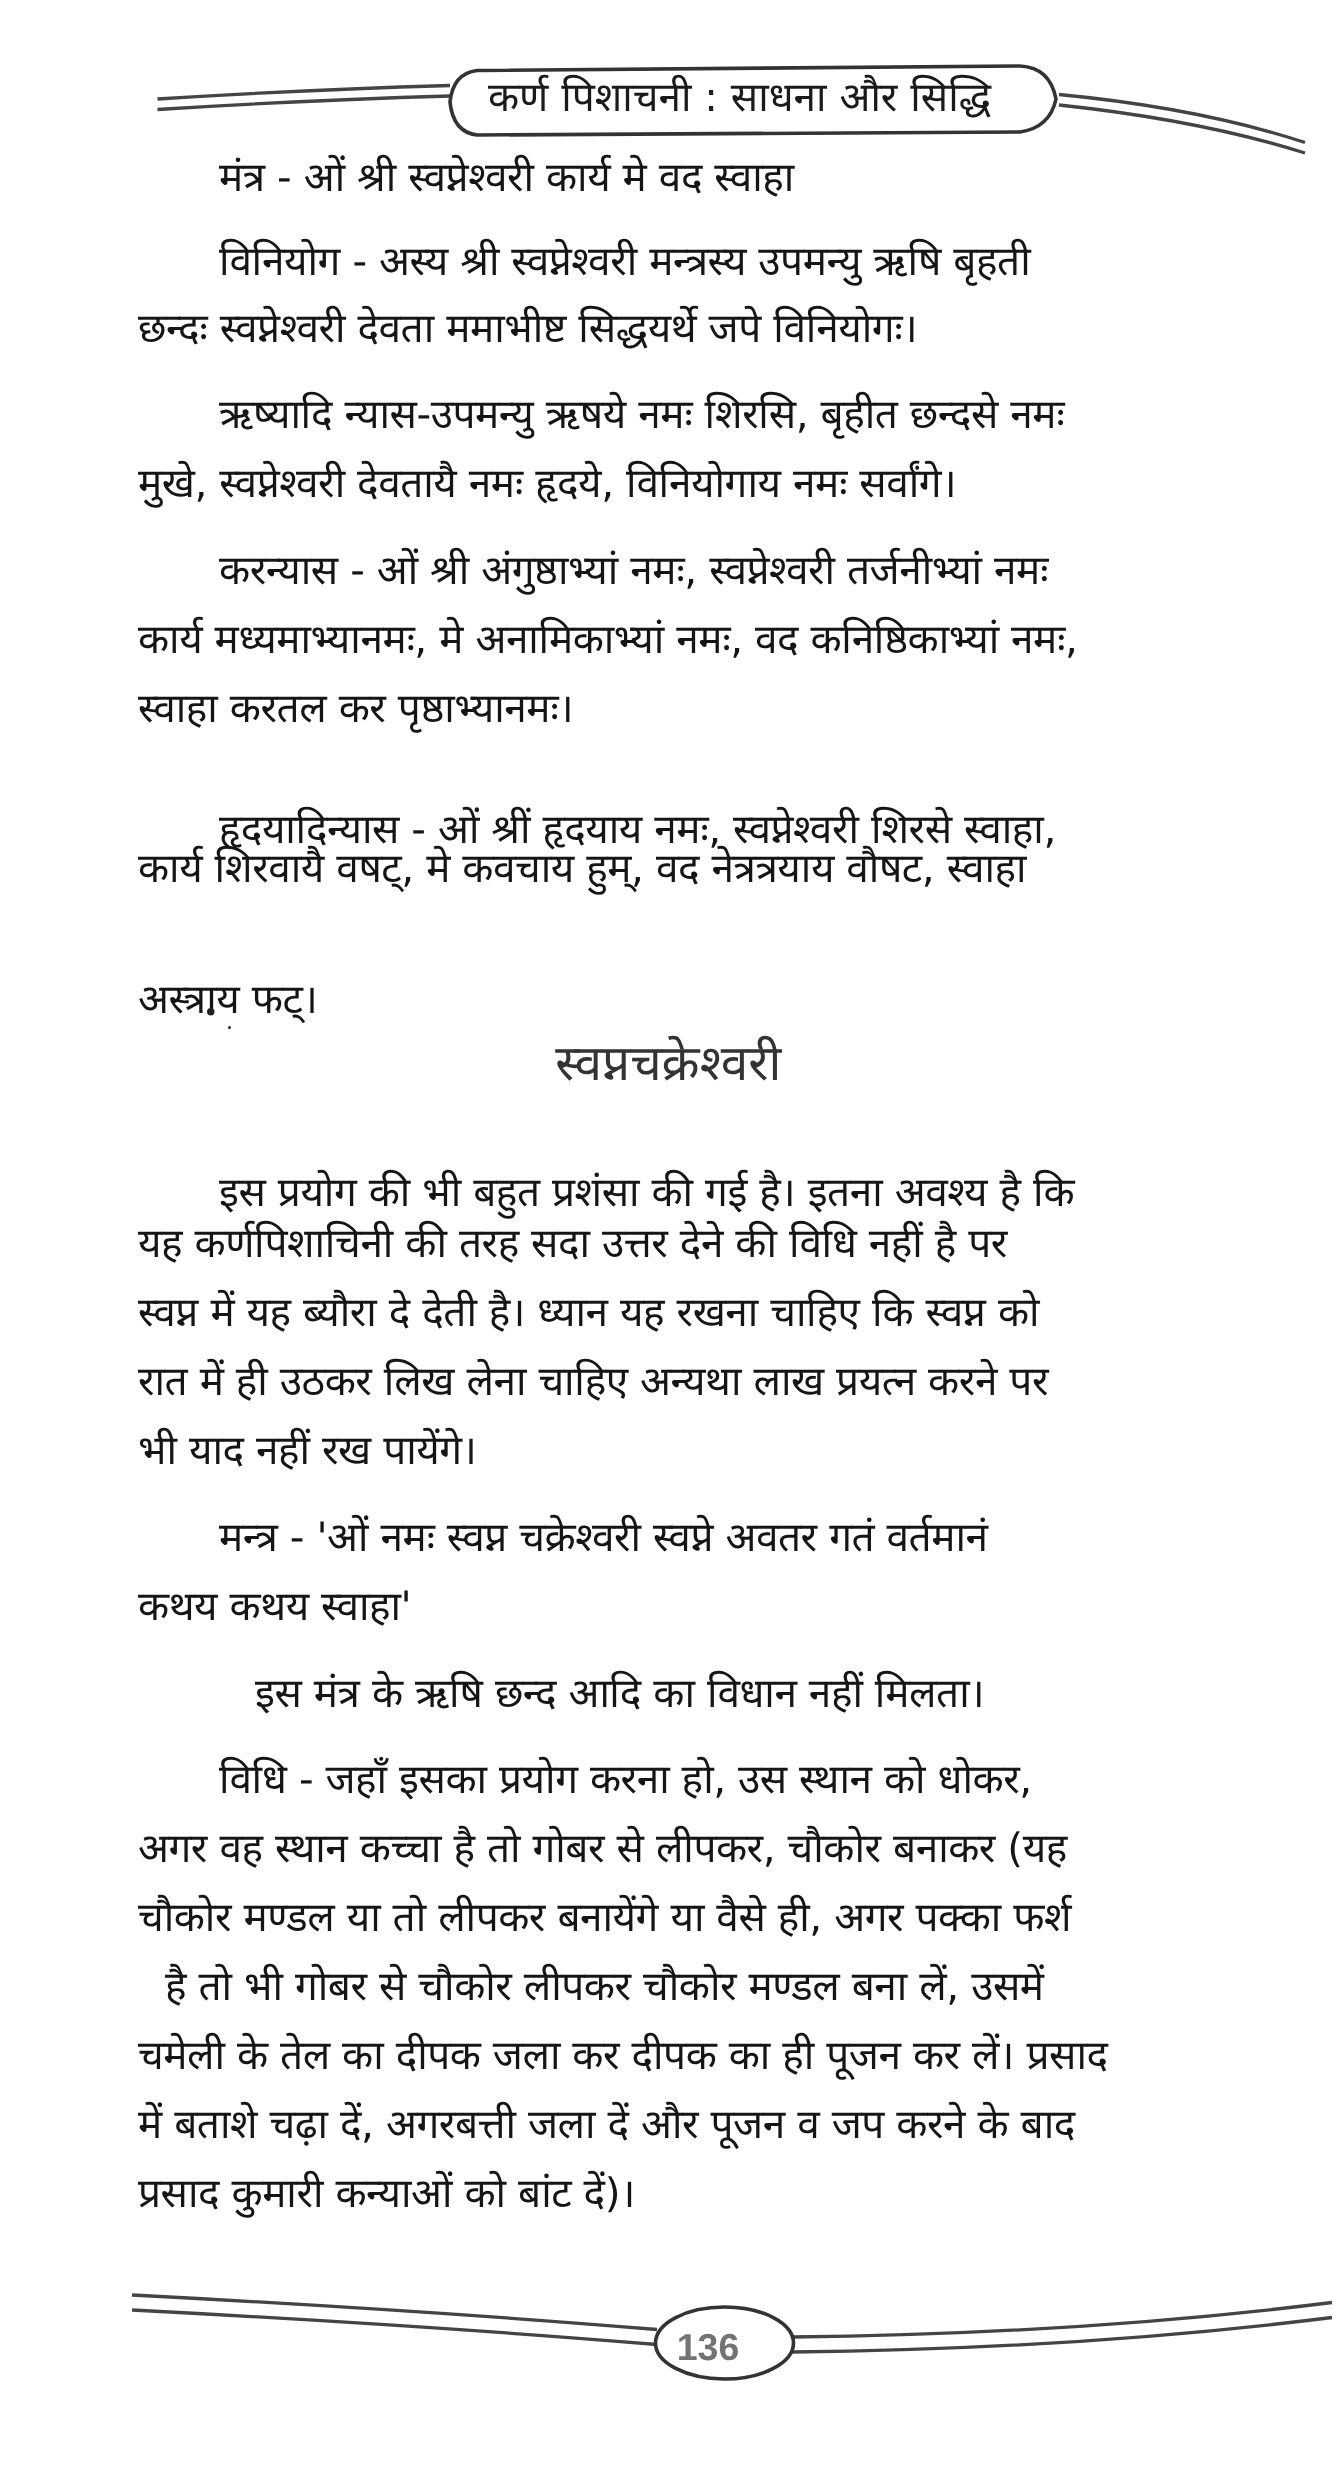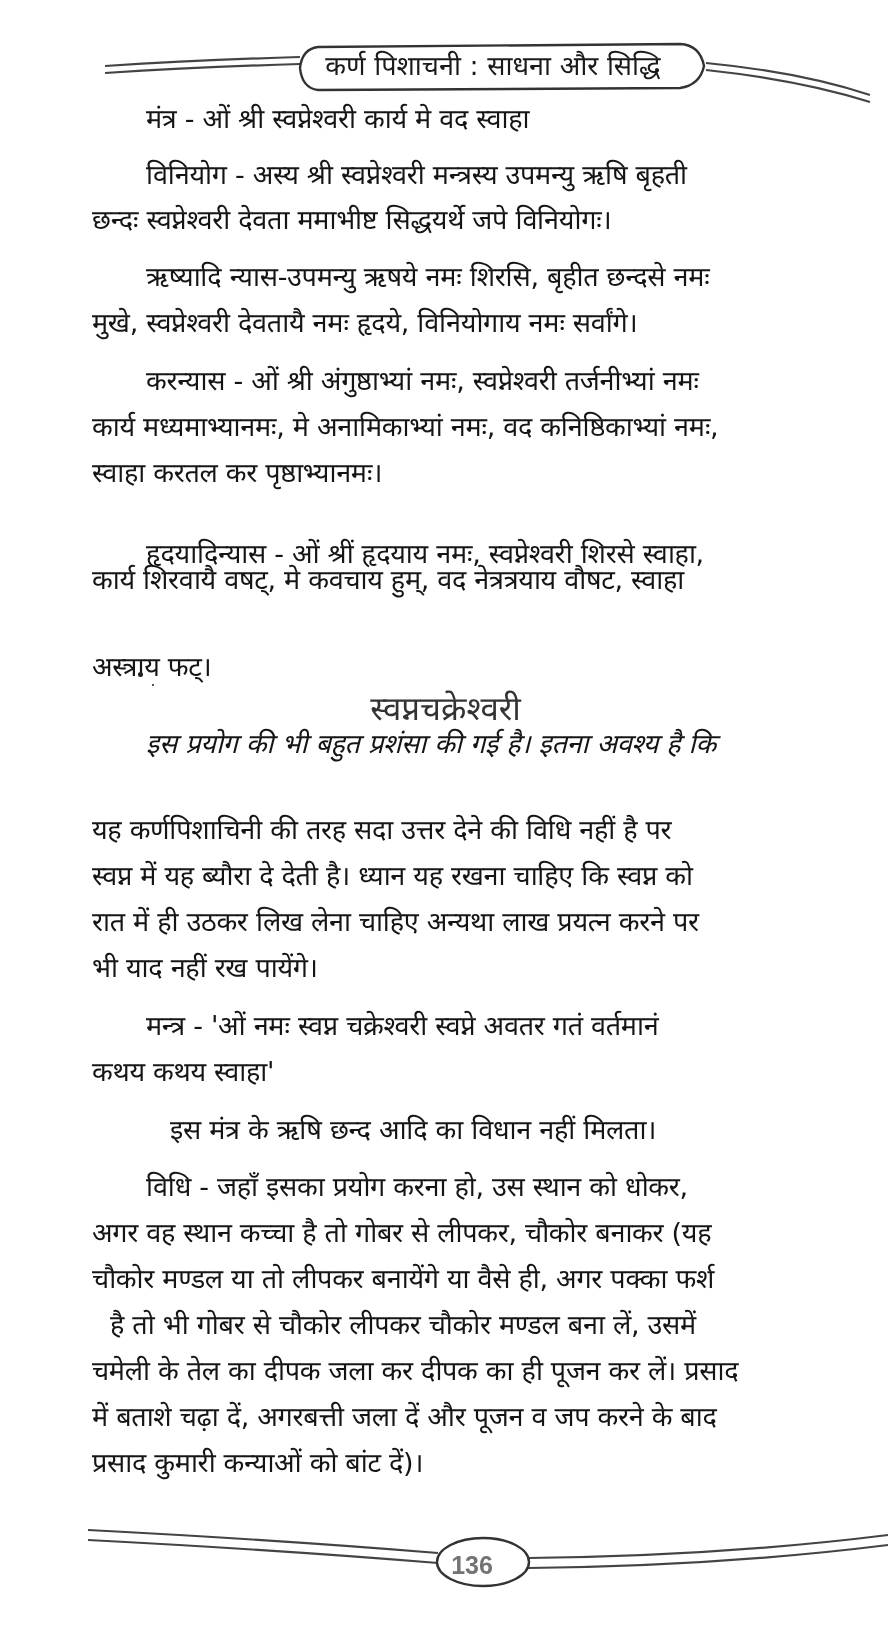--- a/index.html
+++ b/index.html
@@ -53,21 +53,21 @@
   <div class="line" style="left:92px; top:453px;">स्वाहा करतल कर पृष्ठाभ्यानमः।</div>
   <div class="line" style="left:146px; top:534px;">हृदयादिन्यास - ओं श्रीं हृदयाय नमः, स्वप्नेश्वरी शिरसे स्वाहा,</div>
   <div class="line" style="left:92px; top:560px;">कार्य शिरवायै वषट्, मे कवचाय हुम्, वद नेत्रत्रयाय वौषट, स्वाहा</div>
   <div class="line" style="left:92px; top:607px;margin-top:40px;">अस्त्राय फट्।</div>
 
   <div class="speck" style="left:138px; top:672px; width:5px; height:5px;"></div>
   <div class="speck" style="left:152px; top:684px; width:2px; height:2px;"></div>
 
   <div class="section-heading">स्वप्नचक्रेश्वरी</div>
 
-  <div class="line" style="left:146px; top:724px;font-style:italic;">इस प्रयोग की भी बहुत प्रशंसा की गई है। इतना अवश्य है कि</div>
+  <div class="line" style="left:146px; top:776px;">इस प्रयोग की भी बहुत प्रशंसा की गई है। इतना अवश्य है कि</div>
   <div class="line" style="left:92px; top:810px;">यह कर्णपिशाचिनी की तरह सदा उत्तर देने की विधि नहीं है पर</div>
   <div class="line" style="left:92px; top:856px;">स्वप्न में यह ब्यौरा दे देती है। ध्यान यह रखना चाहिए कि स्वप्न को</div>
   <div class="line" style="left:92px; top:902px;">रात में ही उठकर लिख लेना चाहिए अन्यथा लाख प्रयत्न करने पर</div>
   <div class="line" style="left:92px; top:948px;">भी याद नहीं रख पायेंगे।</div>
   <div class="line" style="left:146px; top:1006px;">मन्त्र  - 'ओं नमः स्वप्न चक्रेश्वरी स्वप्ने अवतर गतं वर्तमानं</div>
   <div class="line" style="left:92px; top:1052px;">कथय कथय स्वाहा'</div>
   <div class="line" style="left:146px; top:1110px;margin-left:24px;">इस मंत्र के ऋषि छन्द आदि का विधान नहीं मिलता।</div>
   <div class="line" style="left:146px; top:1167px;">विधि - जहाँ इसका प्रयोग करना हो, उस स्थान को धोकर,</div>
   <div class="line" style="left:92px; top:1213px;">अगर वह स्थान कच्चा है तो गोबर से लीपकर, चौकोर बनाकर (यह</div>
   <div class="line" style="left:92px; top:1259px;">चौकोर मण्डल या तो लीपकर बनायेंगे या वैसे ही, अगर पक्का फर्श</div>

